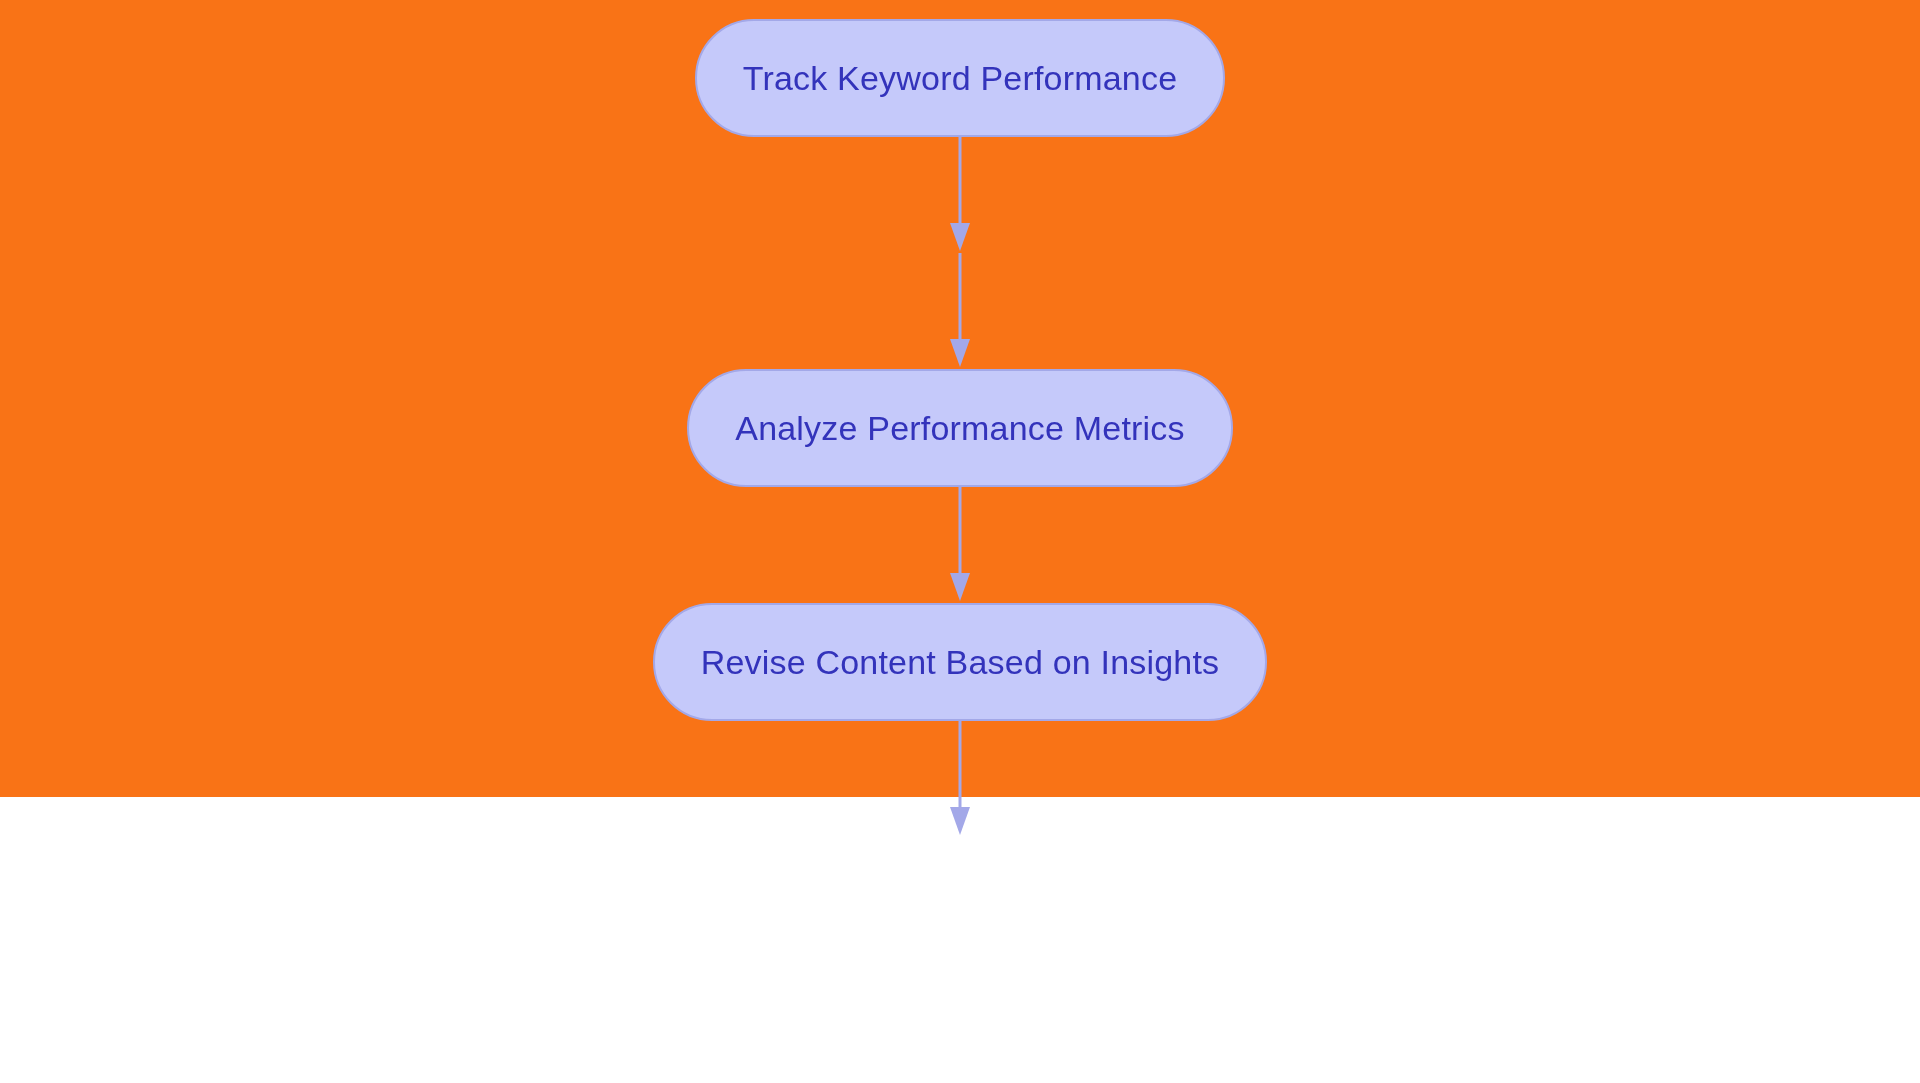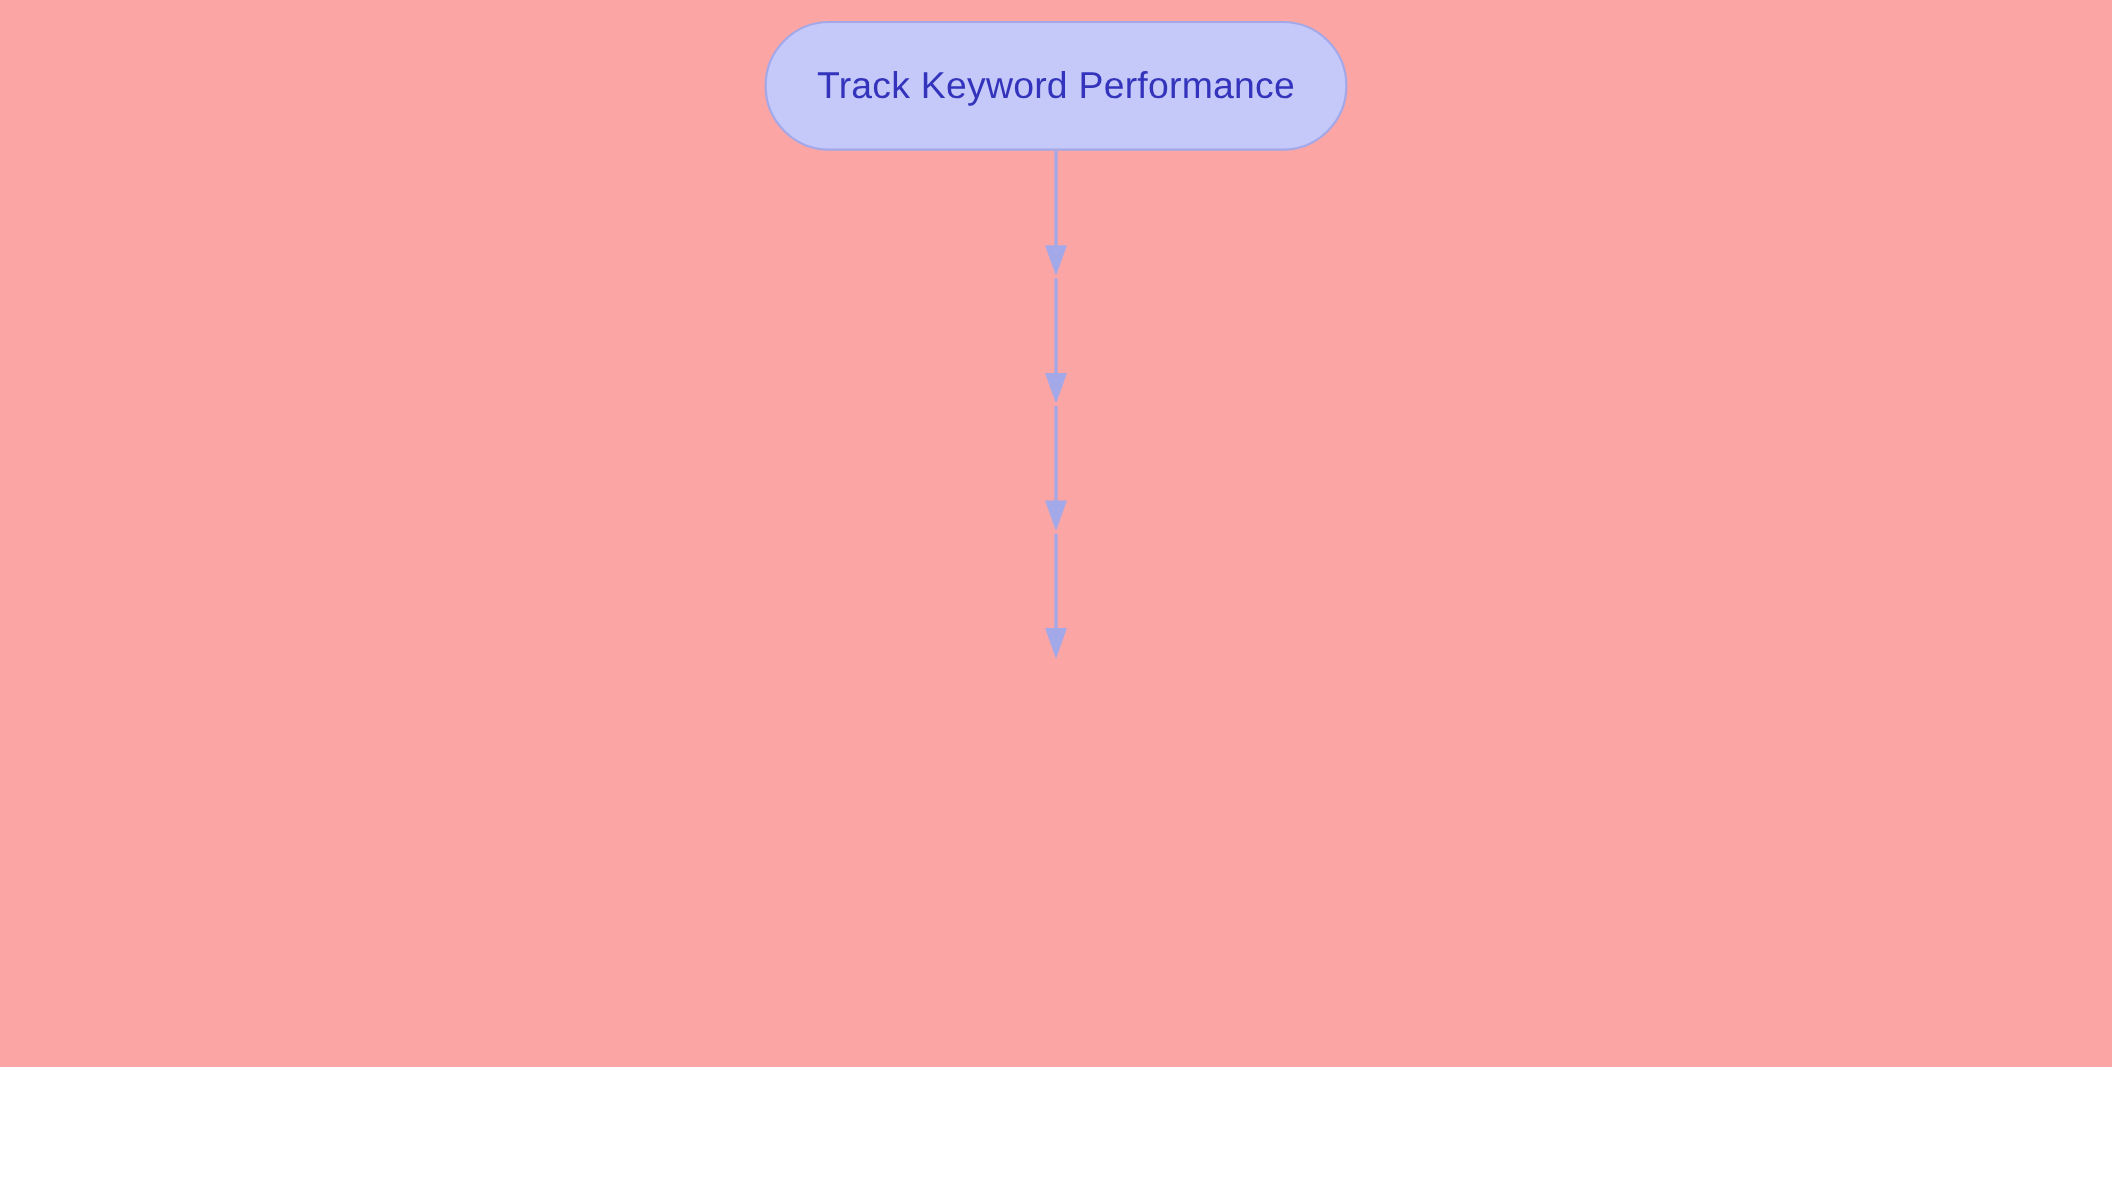--- a/index.html
+++ b/index.html
@@ -10,22 +10,22 @@
   body {
     width: 1920px;
     height: 1083px;
     font-family: "Liberation Sans", sans-serif;
     overflow: hidden;
   }
 
   #flowchart-canvas {
     position: relative;
     width: 1920px;
-    height: 970px;
-    background: #fca5a5;
+    height: 797px;
+    background: #f97316;
   }
 
   .flow-column {
     position: absolute;
     left: 0;
     top: 0;
     width: 1920px;
     height: 1083px;
     display: flex;
     flex-direction: column;
@@ -102,28 +102,34 @@
     </div>
 
 
     <div class="connector">
       <svg viewBox="0 0 26 116" xmlns="http://www.w3.org/2000/svg" aria-hidden="true">
         <line x1="13" y1="0" x2="13" y2="98" stroke="#a3a8e8" stroke-width="3"></line>
         <polygon points="13,114 3,86 23,86" fill="#a3a8e8"></polygon>
       </svg>
     </div>
 
+    <div class="node node-w-3">
+      <span class="node-label">Analyze Performance Metrics</span>
+    </div>
 
     <div class="connector">
       <svg viewBox="0 0 26 116" xmlns="http://www.w3.org/2000/svg" aria-hidden="true">
         <line x1="13" y1="0" x2="13" y2="98" stroke="#a3a8e8" stroke-width="3"></line>
         <polygon points="13,114 3,86 23,86" fill="#a3a8e8"></polygon>
       </svg>
     </div>
 
+    <div class="node node-w-4">
+      <span class="node-label">Revise Content Based on Insights</span>
+    </div>
 
     <div class="connector">
       <svg viewBox="0 0 26 116" xmlns="http://www.w3.org/2000/svg" aria-hidden="true">
         <line x1="13" y1="0" x2="13" y2="98" stroke="#a3a8e8" stroke-width="3"></line>
         <polygon points="13,114 3,86 23,86" fill="#a3a8e8"></polygon>
       </svg>
     </div>
 
 
   </div>

